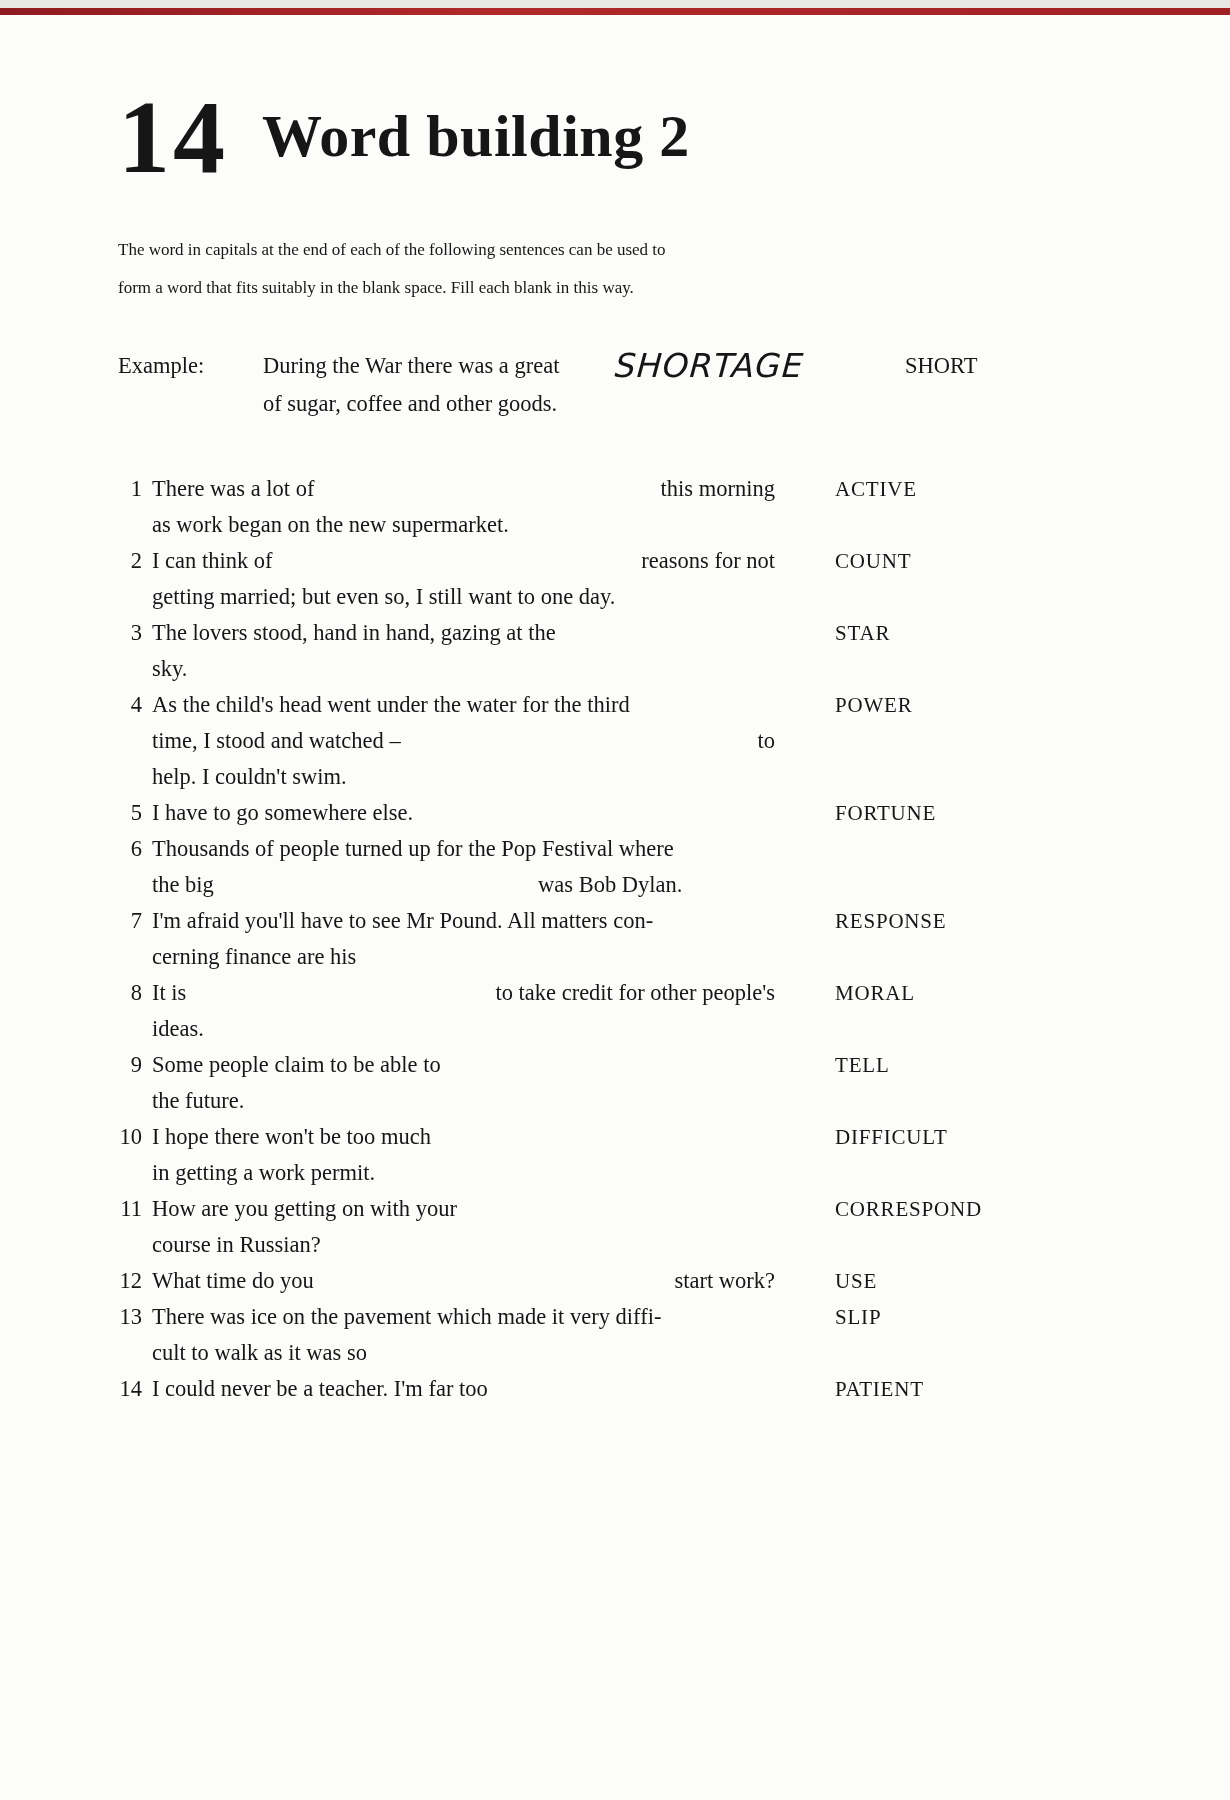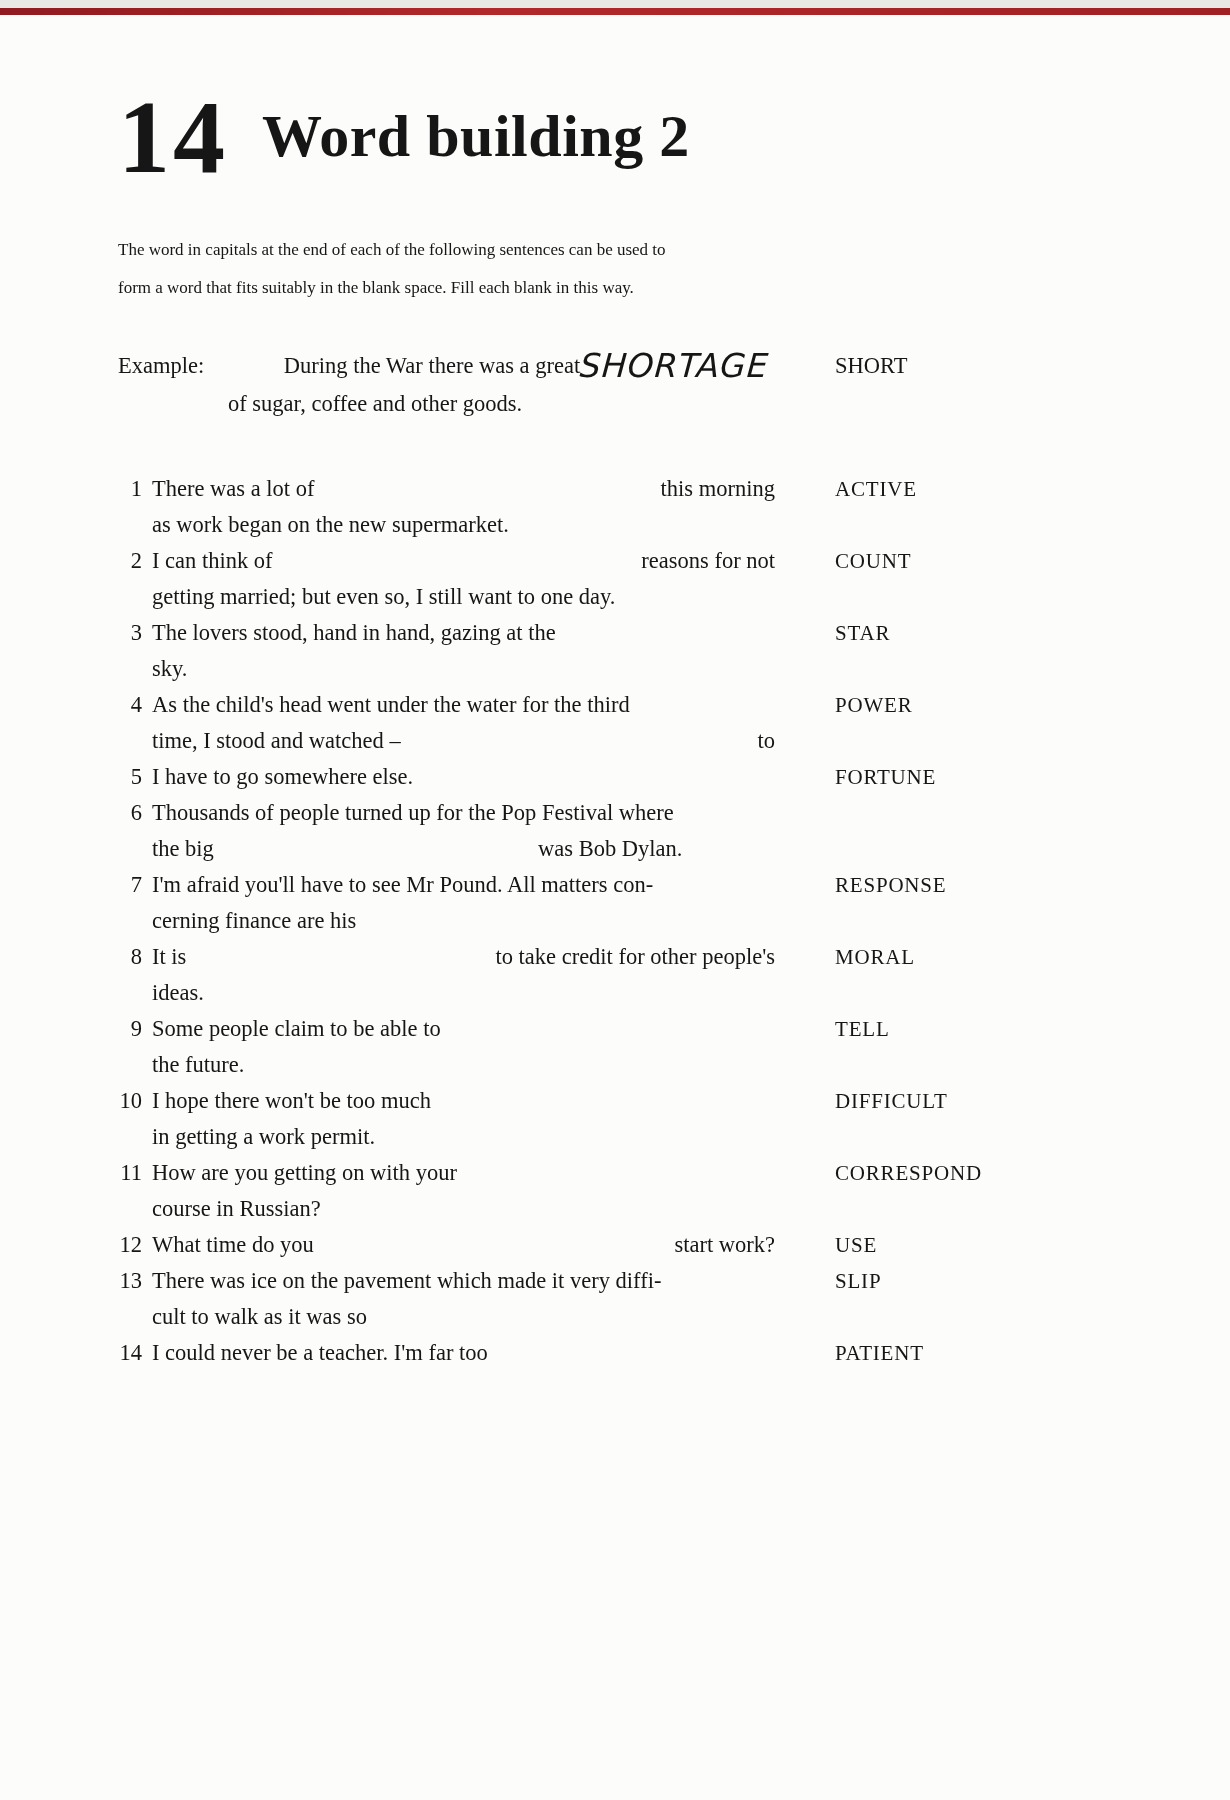--- a/index.html
+++ b/index.html
@@ -35,24 +35,24 @@
 
   
   .intro { margin:44px 0 0 0; font-size:17px; line-height:38px; max-width:910px; }
   .intro .intro-line { display:block; }
 
   
   .example-row {
     margin-top:40px;
     display:grid;
     grid-template-columns:110px 547px 1fr;
-    font-size:22.5px; line-height:38px;
+    font-size:22.5px; line-height:38px;gap:35px;
   }
   .example-label { }
-  .example-text .ex-line1 { display:flex; justify-content:flex-end; align-items:center; }
+  .example-text .ex-line1 { display:flex; justify-content:space-between; align-items:center; }
   .example-answer {
     font-family:"DejaVu Sans", sans-serif;
     font-style:italic;
     font-size:33px;
     letter-spacing:1px;
     transform:skewX(-4deg);
     white-space:nowrap;
     margin-right:6px;
   }
   .example-kw { padding-left:60px; }
@@ -152,20 +152,23 @@
           <div class="item-num">4</div>
           <div class="item-text">
             <div class="line">
               <span class="seg">As the child's head went under the water for the third</span>
             </div>
             <div class="line">
               <span class="seg">time, I stood and watched –</span>
               <span class="blank grow"></span>
               <span class="seg">to</span>
             </div>
+            <div class="line">
+              <span class="seg">help. I couldn't swim.</span>
+            </div>
           </div>
           <div class="item-kw"><span class="kw-text">POWER</span></div>
         </div>
         <div class="item-row">
           <div class="item-num">5</div>
           <div class="item-text">
             <div class="line">
               <span class="seg">I have to go somewhere else.</span>
             </div>
           </div>

